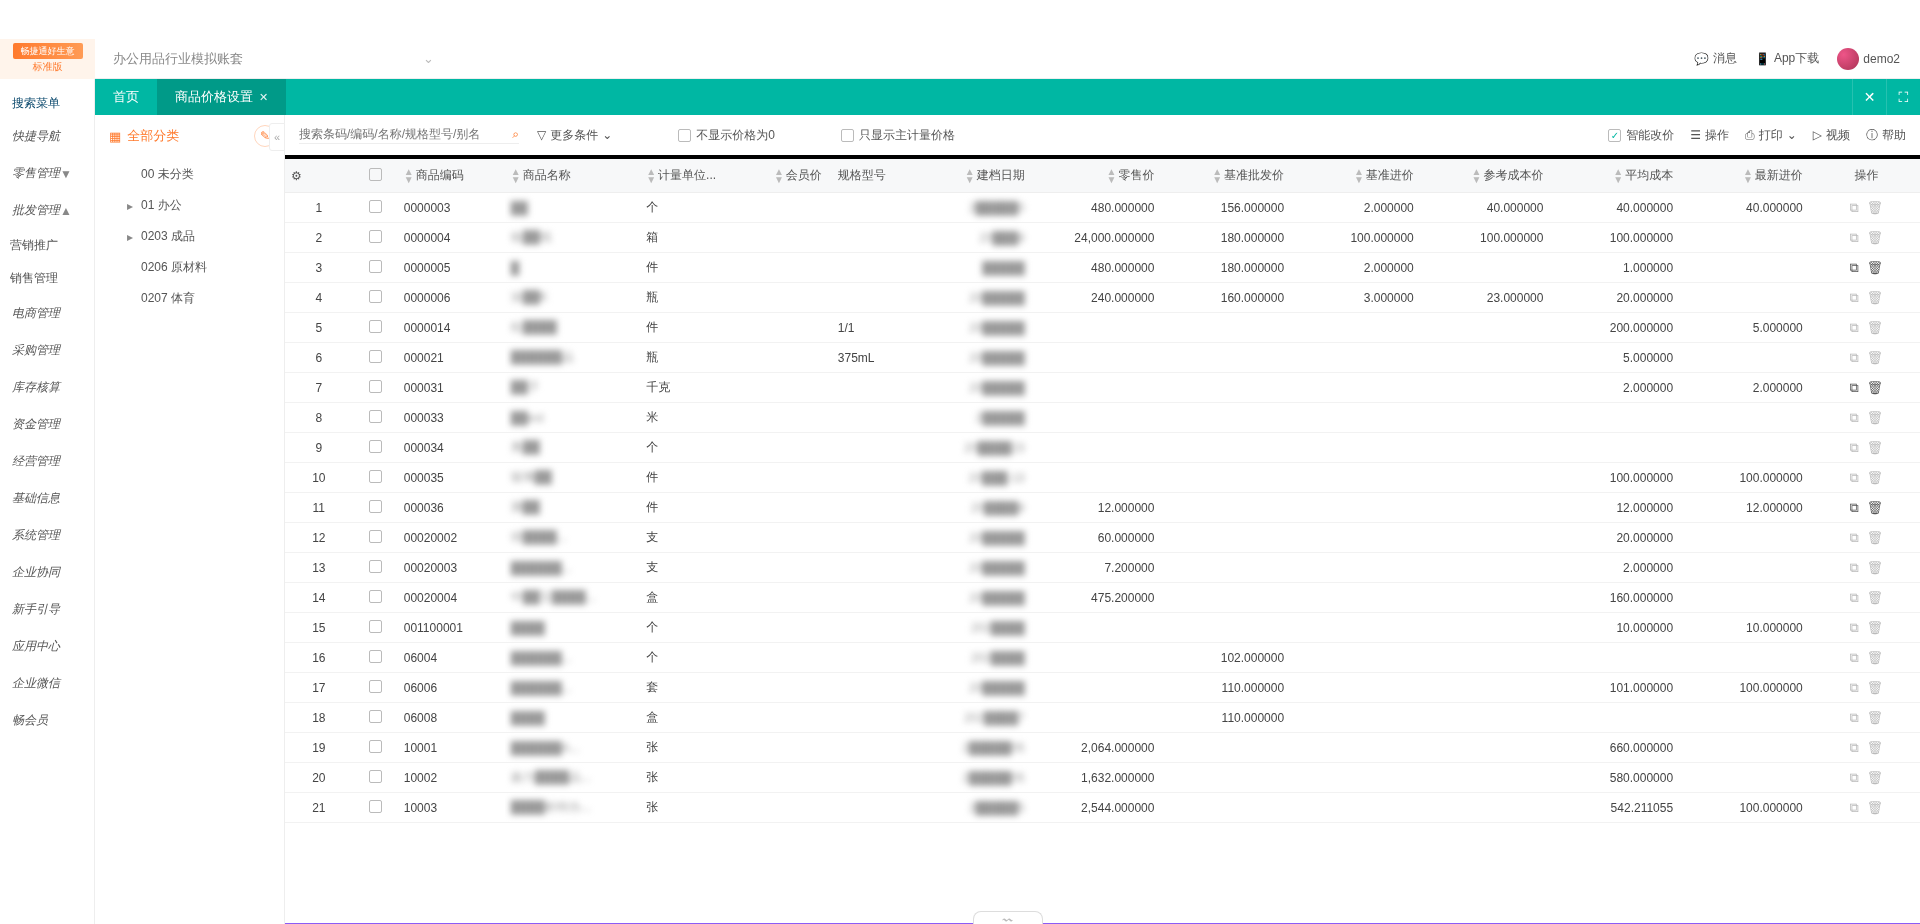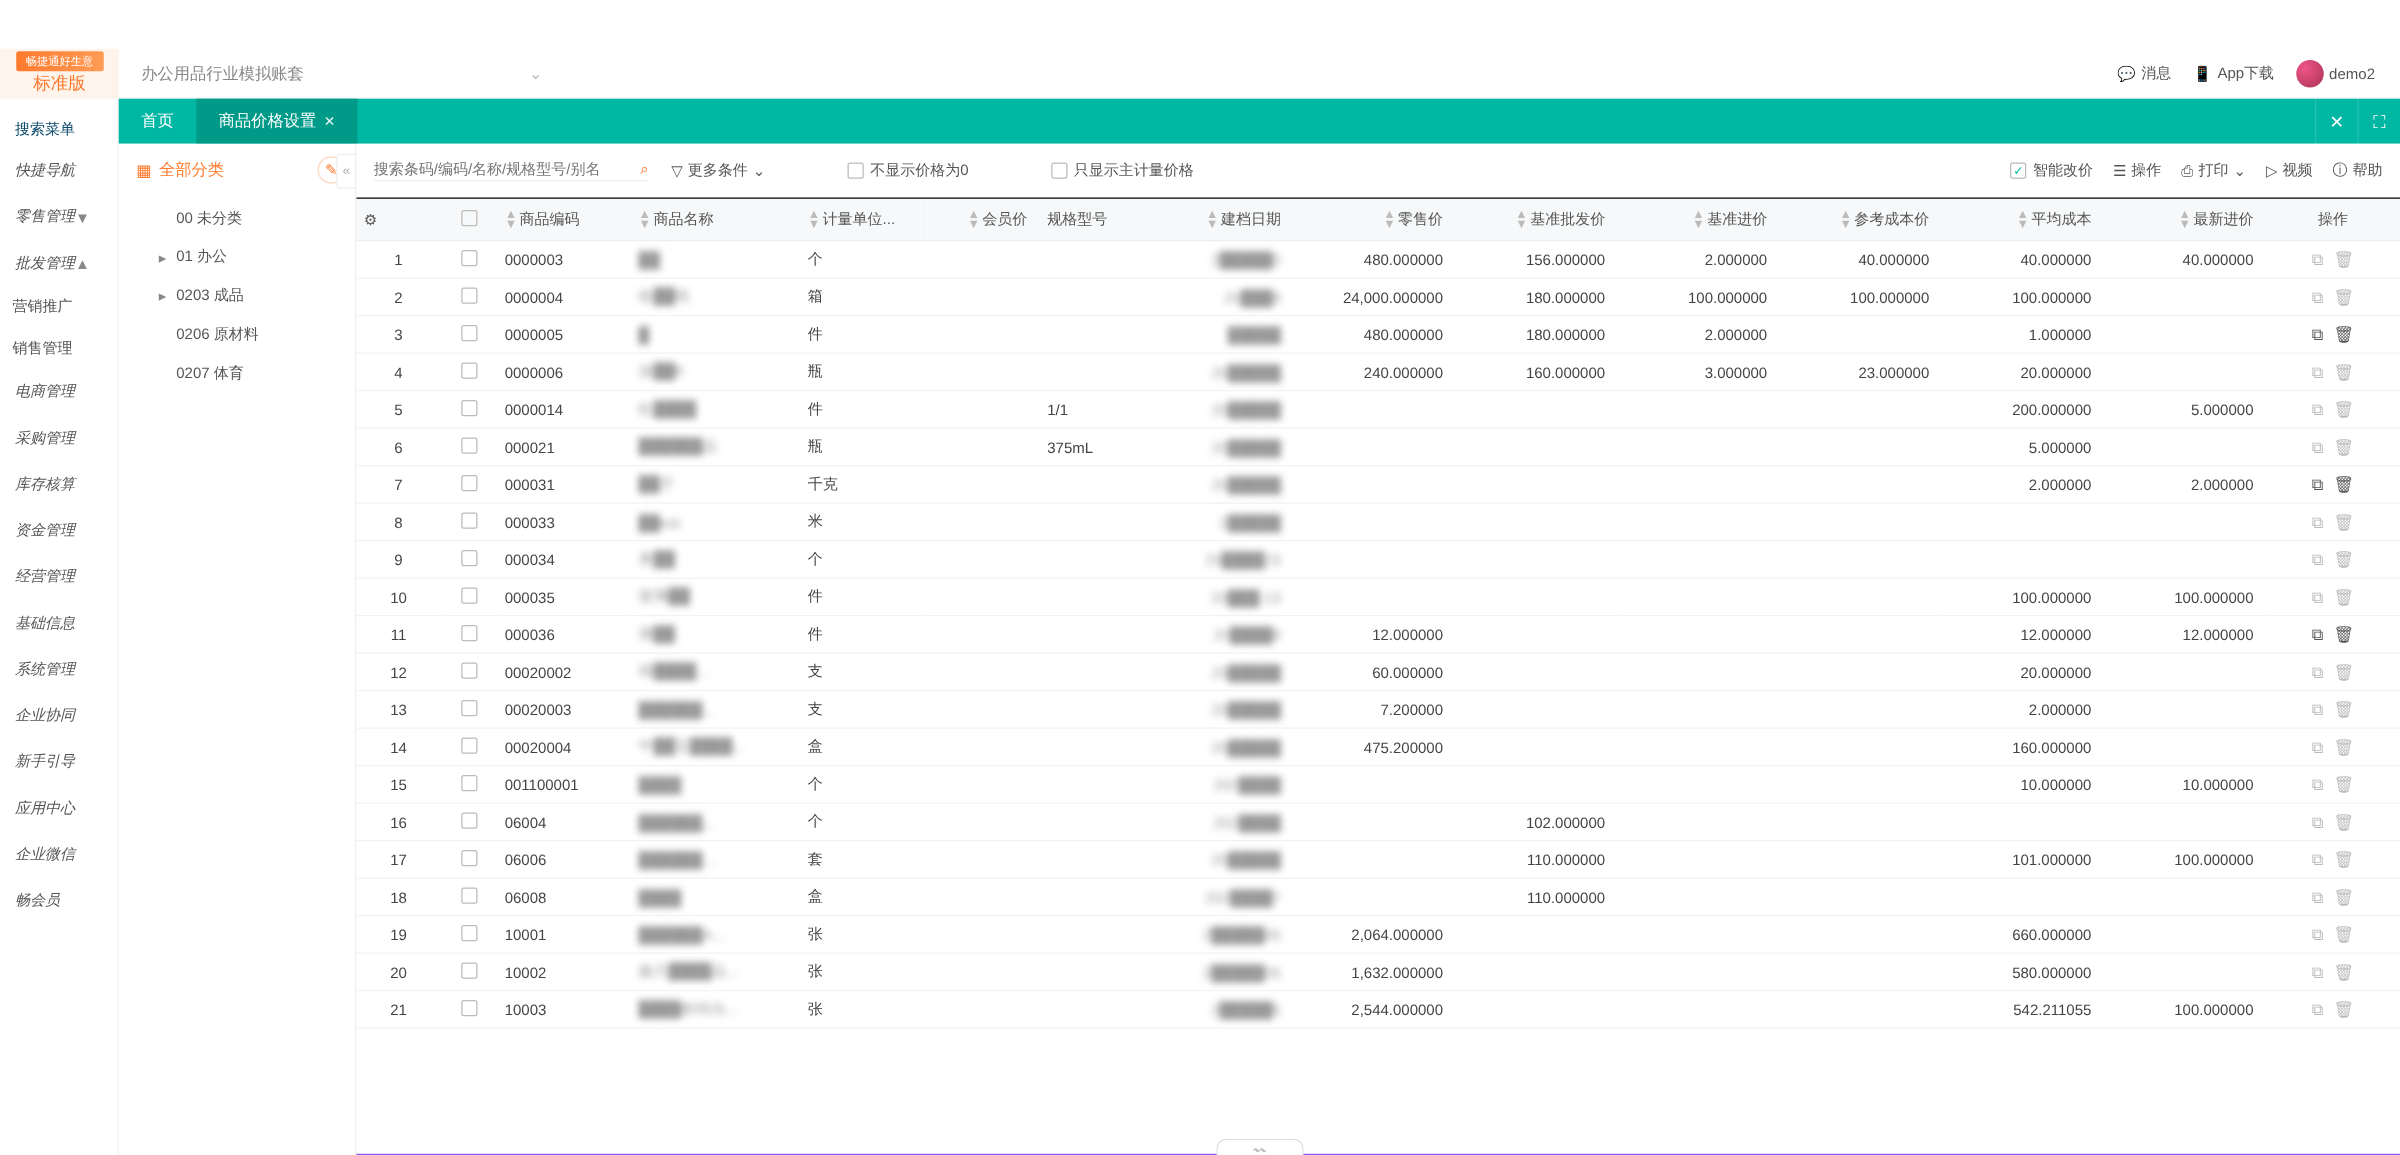--- a/index.html
+++ b/index.html
@@ -3,21 +3,21 @@
 <meta charset="utf-8">
 <style>
 * { margin: 0; padding: 0; box-sizing: border-box; }
 body { font-family: "Microsoft YaHei", Arial, sans-serif; font-size: 12px; color: #333; background: #fff; overflow: hidden; }
 .app { width: 1920px; height: 924px; display: flex; flex-direction: column; margin-top: 39px; }
 
 
 .topbar { height: 40px; display: flex; align-items: center; border-bottom: 1px solid #eee; background: #fff; }
 .logo-box { width: 95px; height: 40px; display: flex; flex-direction: column; align-items: center; justify-content: center; background: #fff4eb; }
 .logo-img { width: 70px; height: 16px; background: linear-gradient(90deg,#ff7a2d,#ff9b55); border-radius: 2px; display: flex; align-items: center; justify-content: center; color: #fff; font-size: 9px; }
-.logo-sub { color: #ff7a2d; font-size: 14px; margin-top: 1px; }
+.logo-sub { color: #ff7a2d; font-size: 10px; margin-top: 1px; }
 .workspace-sel { margin-left: 18px; color: #888; font-size: 13px; display: flex; align-items: center; gap: 180px; }
 .workspace-sel .chev { color: #bbb; }
 .topbar-right { margin-left: auto; display: flex; align-items: center; gap: 18px; padding-right: 20px; color: #555; }
 .tb-item { display: flex; align-items: center; gap: 4px; cursor: pointer; font-size: 12px; }
 .avatar { width: 22px; height: 22px; border-radius: 50%; background: radial-gradient(circle at 30% 30%, #e58, #a35); }
 
 
 .main-row { flex: 1; display: flex; min-height: 0; }
 
 
@@ -44,21 +44,21 @@
 .cat-col { width: 190px; border-right: 1px solid #eee; padding: 10px 0 10px 14px; position: relative; }
 .cat-head { display: flex; align-items: center; gap: 6px; color: #ff7a2d; font-size: 13px; }
 .cat-head .gear { width: 22px; height: 22px; border-radius: 50%; border: 1px solid #ffd6bd; color: #ff7a2d; display: flex; align-items: center; justify-content: center; margin-left: auto; margin-right: 8px; font-size: 12px; }
 .collapse-handle { position: absolute; right: -1px; top: 8px; width: 16px; height: 28px; border: 1px solid #eee; border-radius: 3px 0 0 3px; background: #fff; display: flex; align-items: center; justify-content: center; color: #aaa; cursor: pointer; font-size: 11px; }
 .cat-list { margin-top: 12px; }
 .cat-item { padding: 7px 4px 7px 18px; color: #555; cursor: pointer; display:flex; align-items:center; gap:6px; }
 .cat-item .tri { color:#888; width:8px; display:inline-block; }
 
 
 .table-col { flex: 1; display: flex; flex-direction: column; min-width: 0; }
-.toolbar { height: 44px; display: flex; align-items: center; padding: 0 14px; gap: 18px; border-bottom: 1px solid #000000; }
+.toolbar { height: 44px; display: flex; align-items: center; padding: 0 14px; gap: 18px; border-bottom: 4px solid #000000; }
 .search-box { width: 220px; display: flex; align-items: center; color: #bbb; gap: 6px; border-bottom: 1px solid #eee; padding-bottom: 2px; }
 .search-box input { border: none; outline: none; flex: 1; font-size: 12px; color: #333; }
 .tb-link { display: flex; align-items: center; gap: 4px; color: #555; cursor: pointer; font-size: 12px; }
 .tb-chk { display: flex; align-items: center; gap: 5px; color: #555; font-size: 12px; padding-left: 48px; }
 .tb-chk .box { width: 13px; height: 13px; border: 1px solid #bbb; border-radius: 2px; display:inline-flex; align-items:center; justify-content:center; font-size:10px; color:#00b7a3; }
 .toolbar-right { margin-left: auto; display: flex; align-items: center; gap: 16px; }
 
 
 .table-wrap { flex: 1; overflow: auto; }
 table.grid { width: 100%; border-collapse: collapse; table-layout: fixed; }

